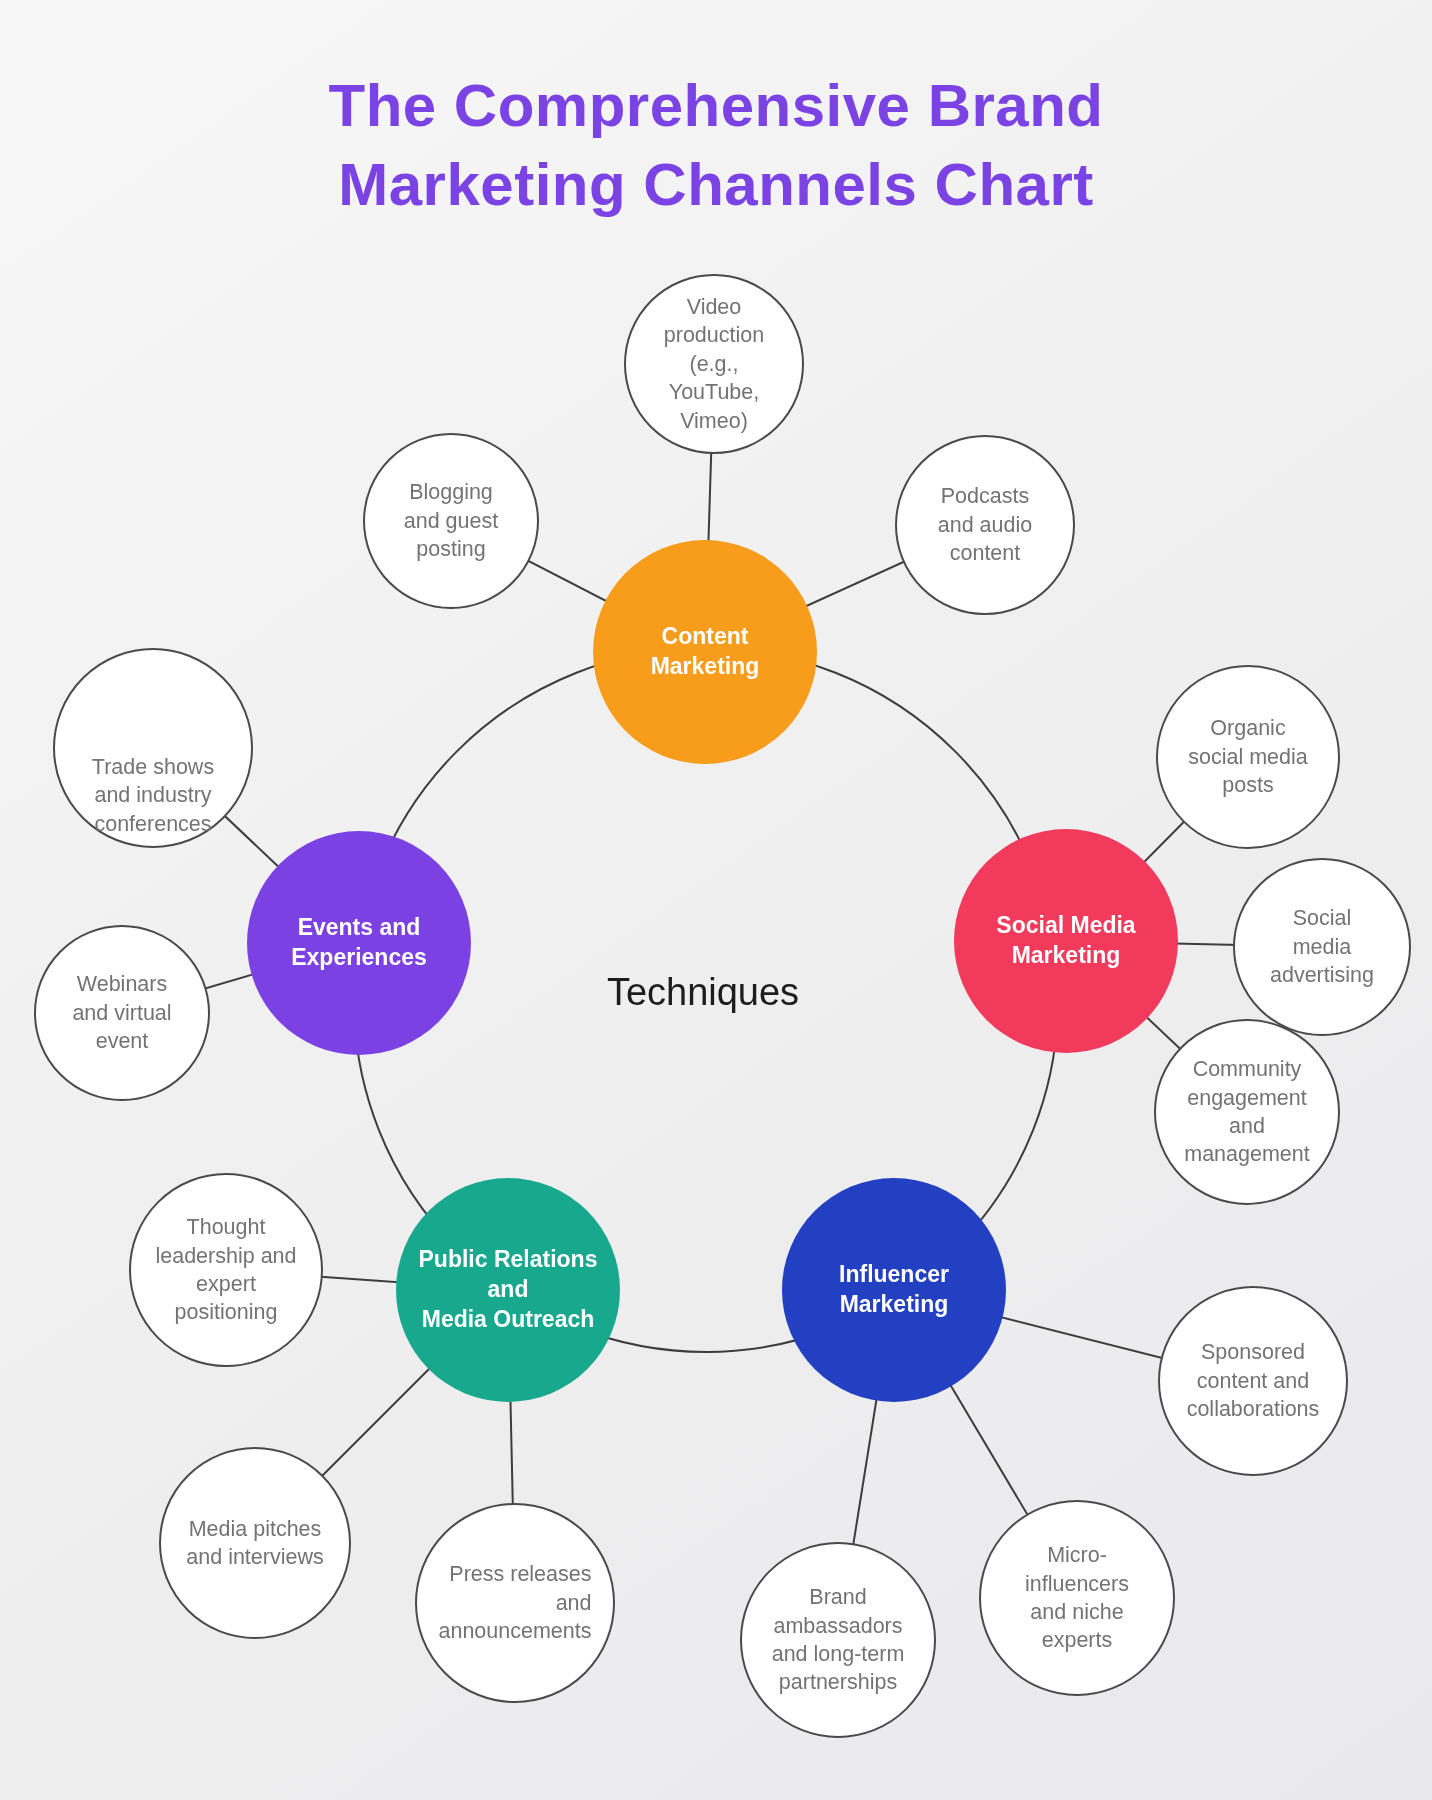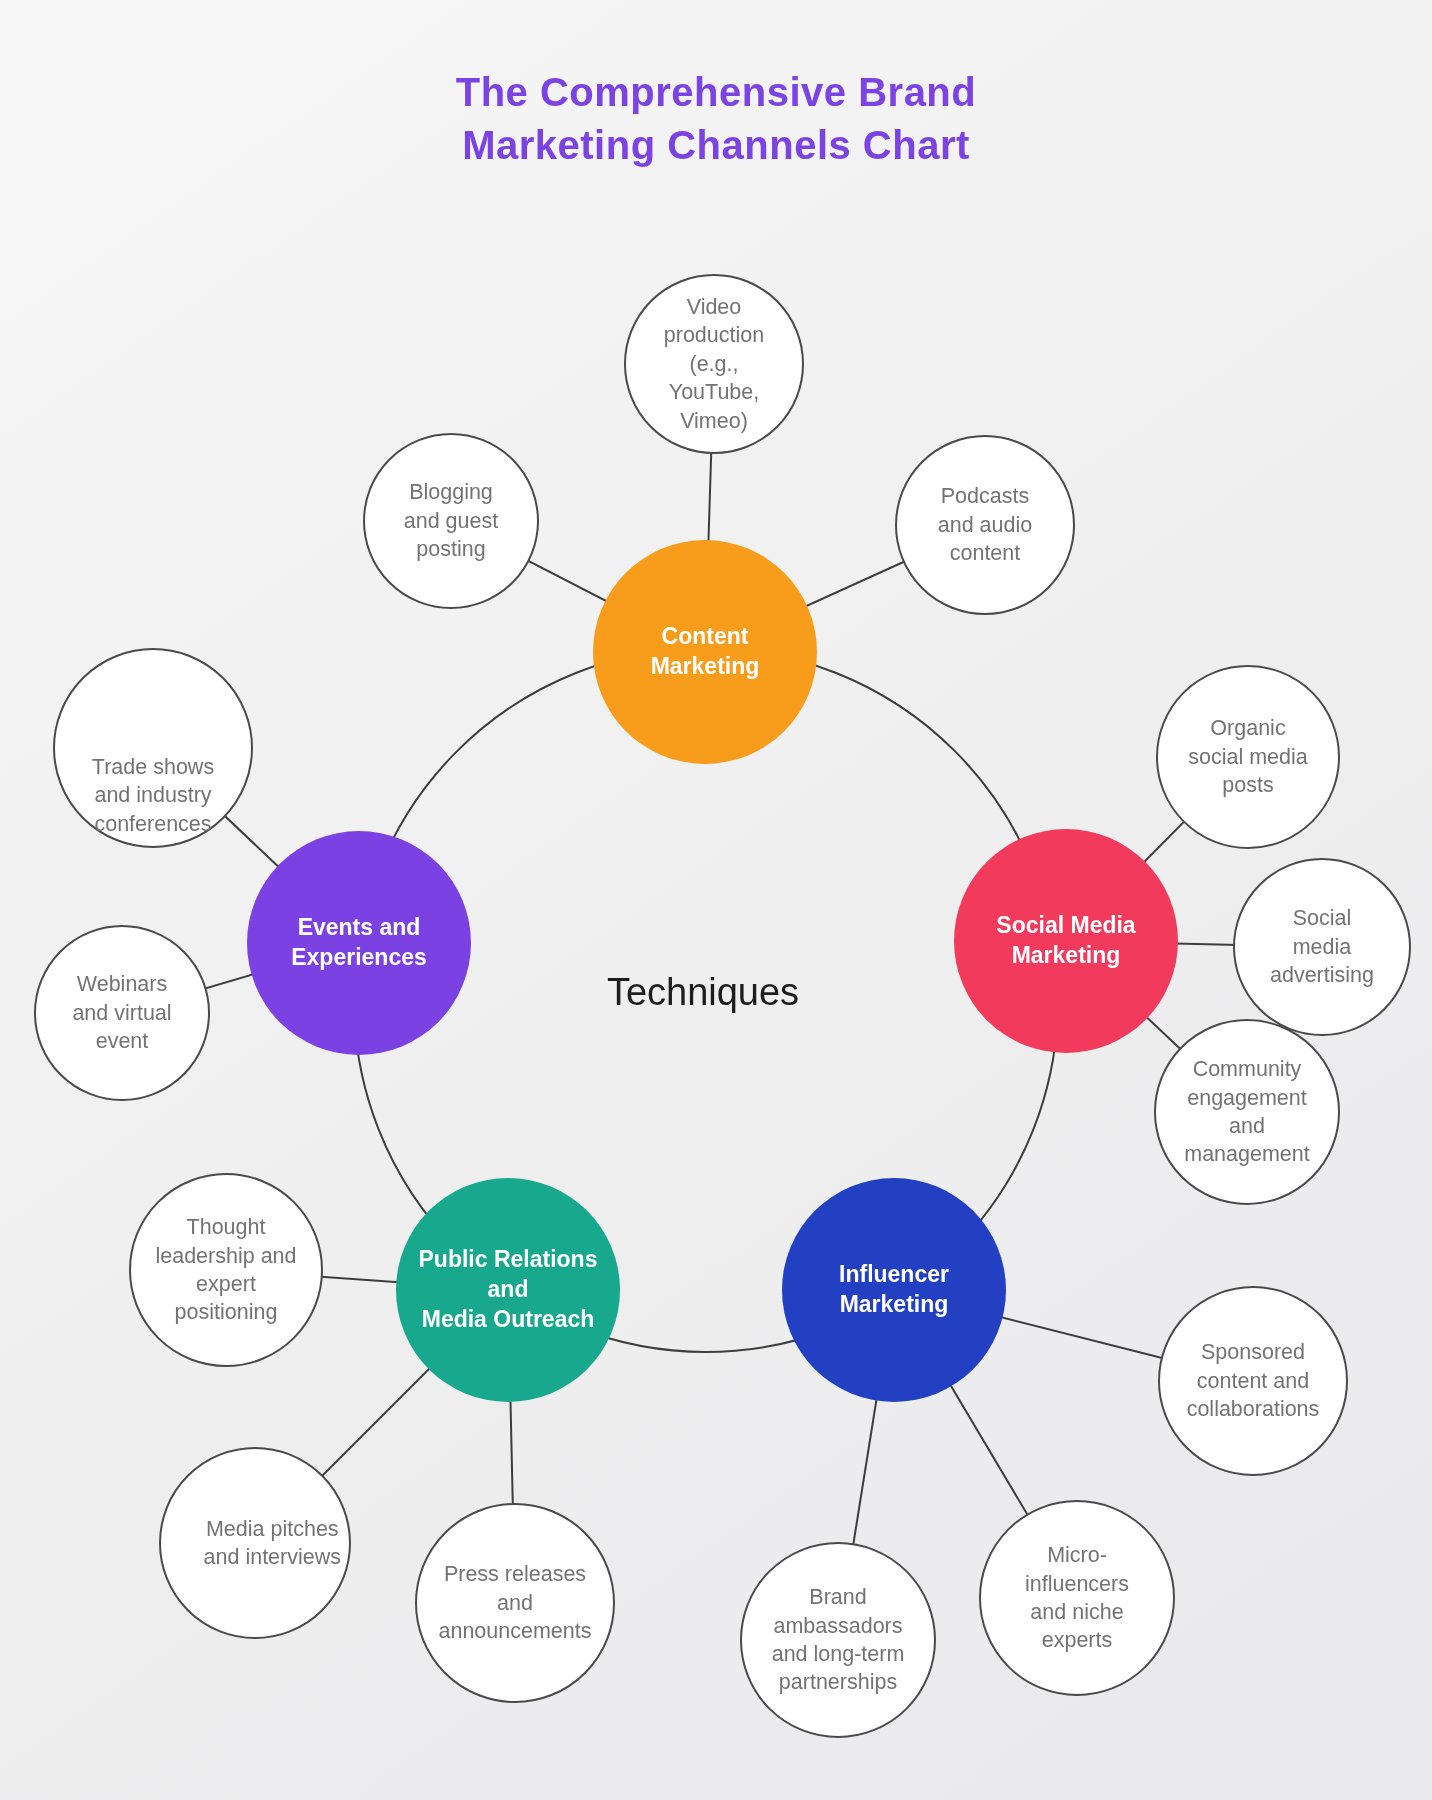--- a/index.html
+++ b/index.html
@@ -11,21 +11,21 @@
   .canvas{
     position:relative;
     width:1432px;height:1800px;
     background:linear-gradient(145deg,#f7f7f8 0%,#f0f0f1 45%,#e9e9eb 100%);
   }
   .page-title{
     position:absolute;
     top:66px;left:0;right:0;
     text-align:center;
     font-weight:bold;
-    font-size:40px;
+    font-size:60px;
     line-height:1.32;
     color:#7b43e4;
     letter-spacing:0.5px;
   }
   .connector-layer{
     position:absolute;inset:0;
     width:1432px;height:1800px;
   }
   .node{
     position:absolute;
@@ -125,23 +125,23 @@
       <div class="node satellite" style="left: 53px; top: 648px; width: 200px; height: 200px; align-items: flex-end;"><span>Trade shows
 and industry
 conferences</span></div>
       <div class="node satellite" style="left: 34px; top: 925px; width: 176px; height: 176px;"><span>Webinars
 and virtual
 event</span></div>
       <div class="node satellite" style="left: 129px; top: 1173px; width: 194px; height: 194px;"><span>Thought
 leadership and
 expert
 positioning</span></div>
-      <div class="node satellite" style="left: 159px; top: 1447px; width: 192px; height: 192px; justify-content: flex-end;"><span>Media pitches
+      <div class="node satellite" style="left: 159px; top: 1447px; width: 192px; height: 192px;"><span>Media pitches
 and interviews</span></div>
-      <div class="node satellite" style="left: 415px; top: 1503px; width: 200px; height: 200px;"><span>Press releases
+      <div class="node satellite" style="left: 415px; top: 1503px; width: 200px; height: 200px; text-align: right;"><span>Press releases
 and
 announcements</span></div>
       <div class="node satellite" style="left: 1158px; top: 1286px; width: 190px; height: 190px;"><span>Sponsored
 content and
 collaborations</span></div>
       <div class="node satellite" style="left: 979px; top: 1500px; width: 196px; height: 196px;"><span>Micro-
 influencers
 and niche
 experts</span></div>
       <div class="node satellite" style="left: 740px; top: 1542px; width: 196px; height: 196px;"><span>Brand

